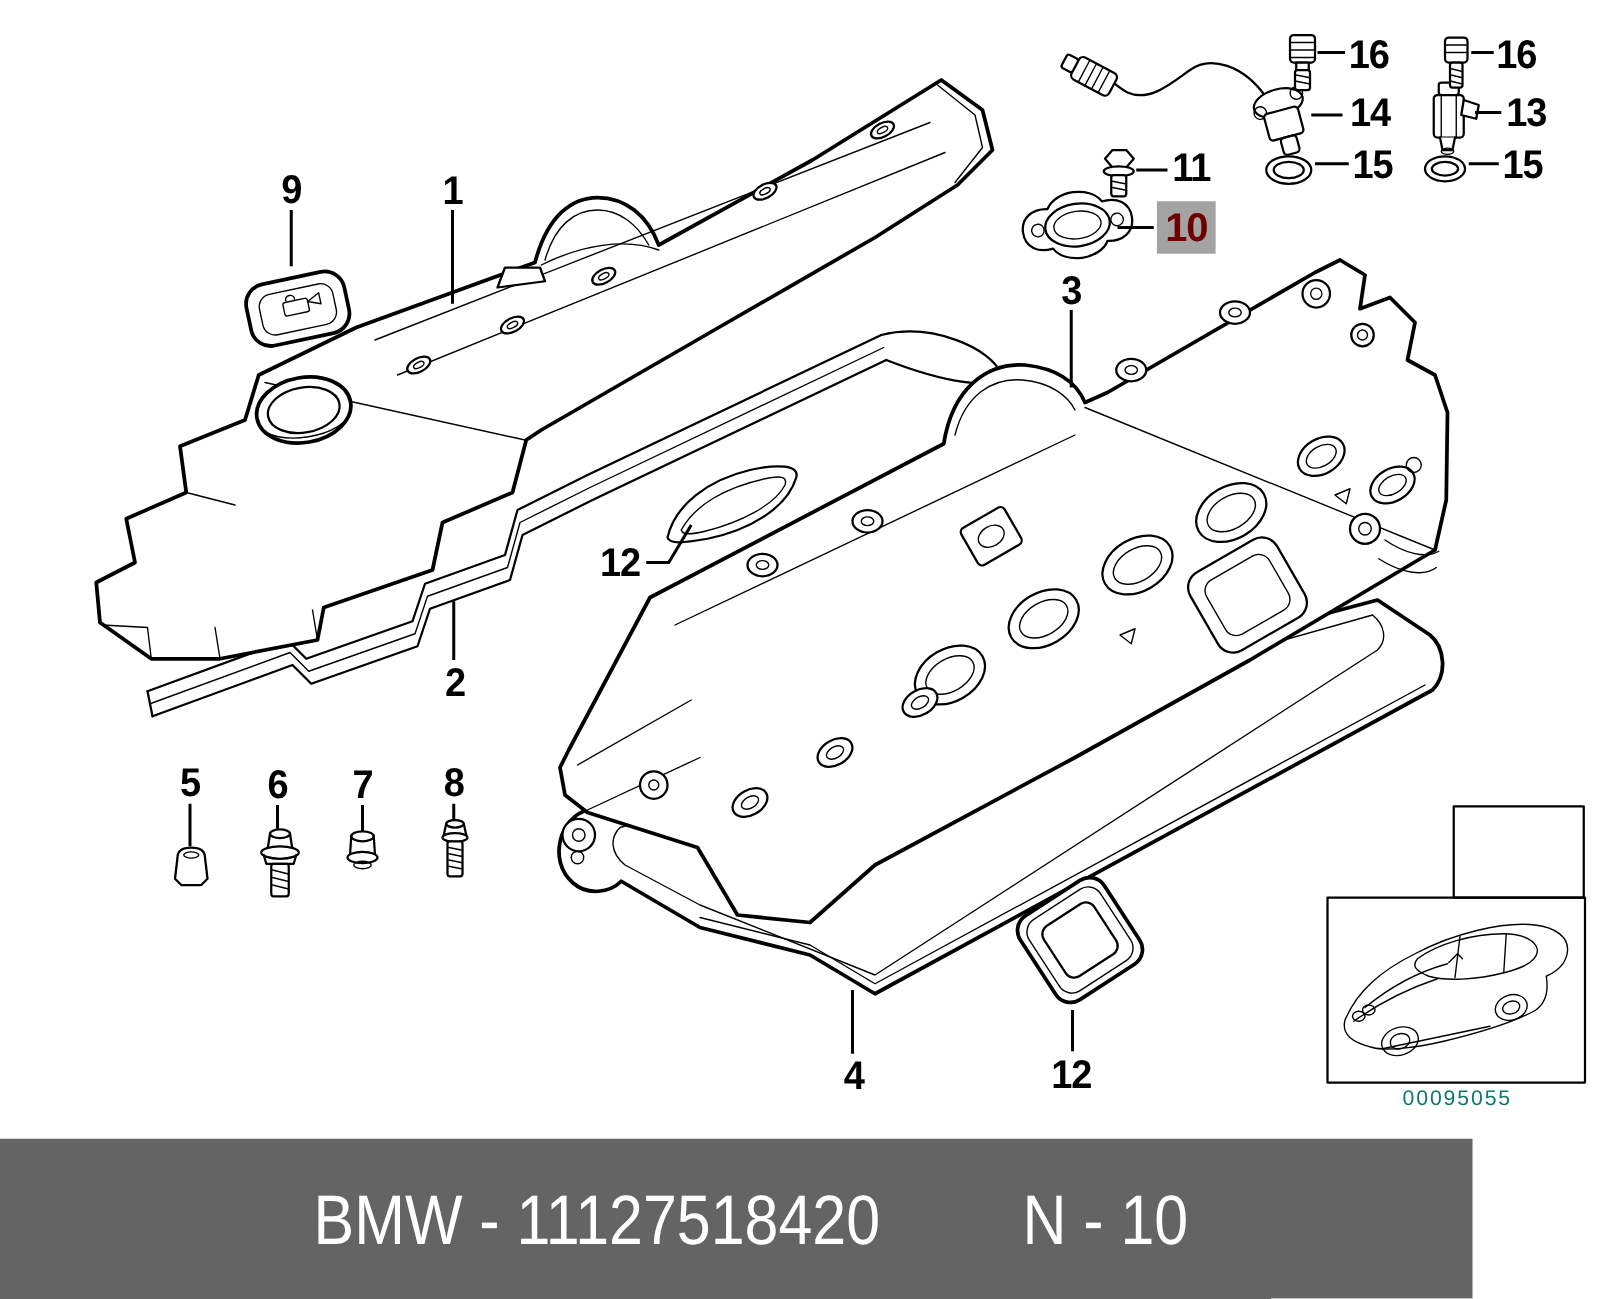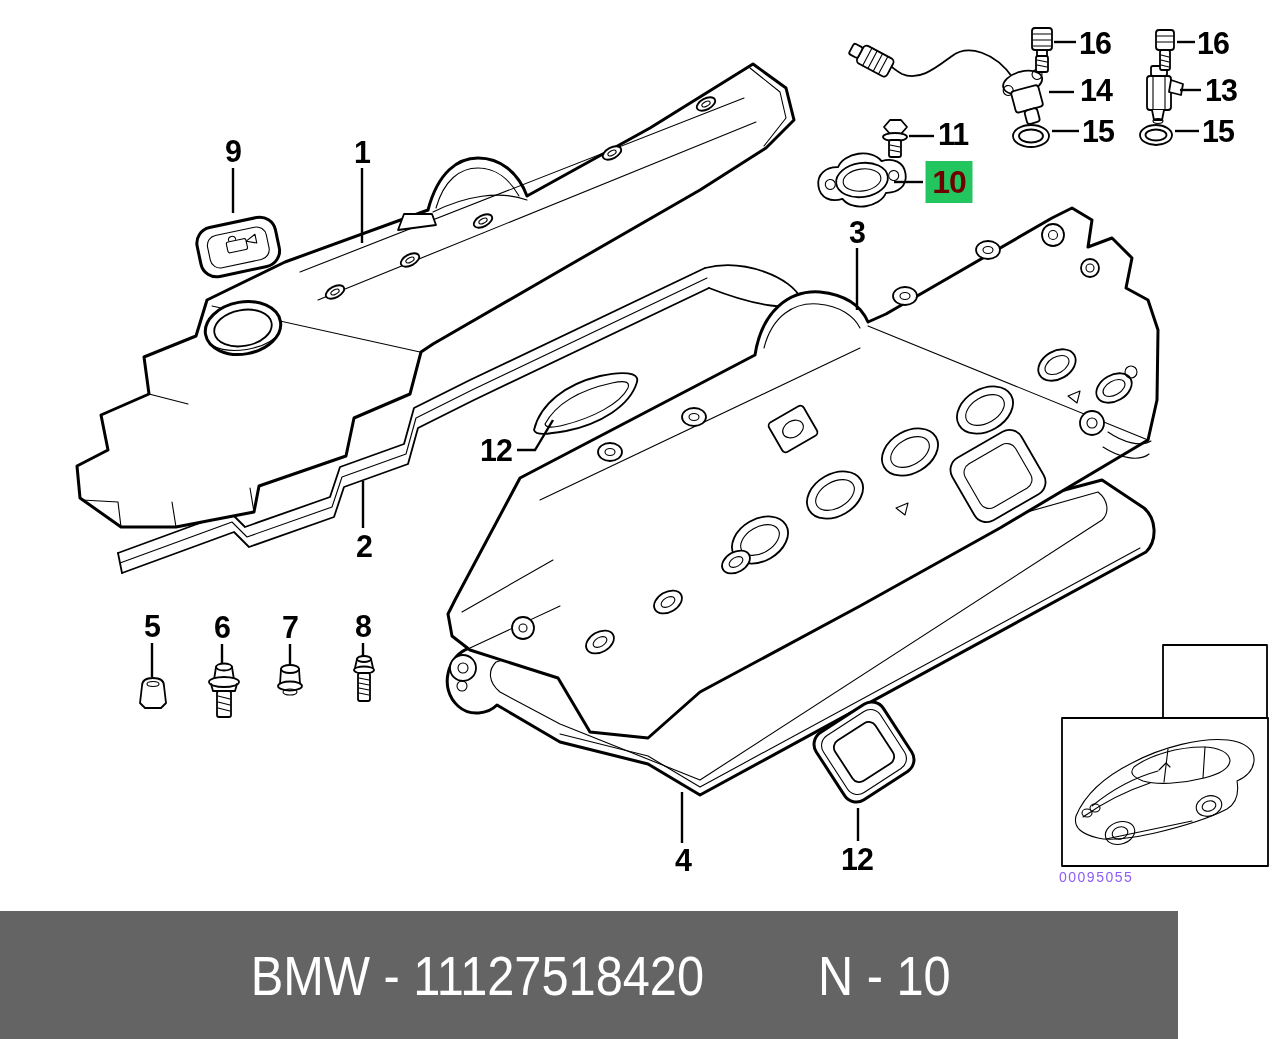--- a/index.html
+++ b/index.html
@@ -7,23 +7,23 @@
          font-family:"Liberation Sans", sans-serif;}
   svg{position:absolute;left:0;top:0;}
   svg *{vector-effect:none;}
   .s3{stroke:#000;stroke-width:3;fill:none;stroke-linejoin:round;stroke-linecap:round;}
   .s2{stroke:#000;stroke-width:1.8;fill:none;stroke-linejoin:round;stroke-linecap:round;}
   .s1{stroke:#000;stroke-width:1.1;fill:none;stroke-linejoin:round;stroke-linecap:round;}
   .fw{fill:#ffffff;}
   .callout{position:absolute;transform:translate(-50%,-50%) scaleX(.95);
            font-size:32px;font-weight:bold;color:#000;line-height:1;white-space:nowrap;
            letter-spacing:-1px;}
-  .callout.hl{width:47px;height:42px;background:#22c55e;color:#6e0000;display:flex;
+  .callout.hl{width:47px;height:42px;background:#a3a3a3;color:#6e0000;display:flex;
               align-items:center;justify-content:center;transform:translate(-50%,-50%);}
-  .image-code{position:absolute;left:1059px;top:869px;font-size:14px;color:#8b5cf6;
+  .image-code{position:absolute;left:1122px;top:869px;font-size:17px;color:#0f766e;
               letter-spacing:1.5px;}
   .footer{position:absolute;left:0;top:911px;width:1178px;height:128px;background:#646464;
           display:flex;align-items:center;justify-content:center;}
   .footer span{color:#ffffff;font-size:56px;transform:scaleX(.87);white-space:pre;}
   .footer .sheet{margin-left:70px;}
 </style>
 </head>
 <body>
 
 <div class="stage">

